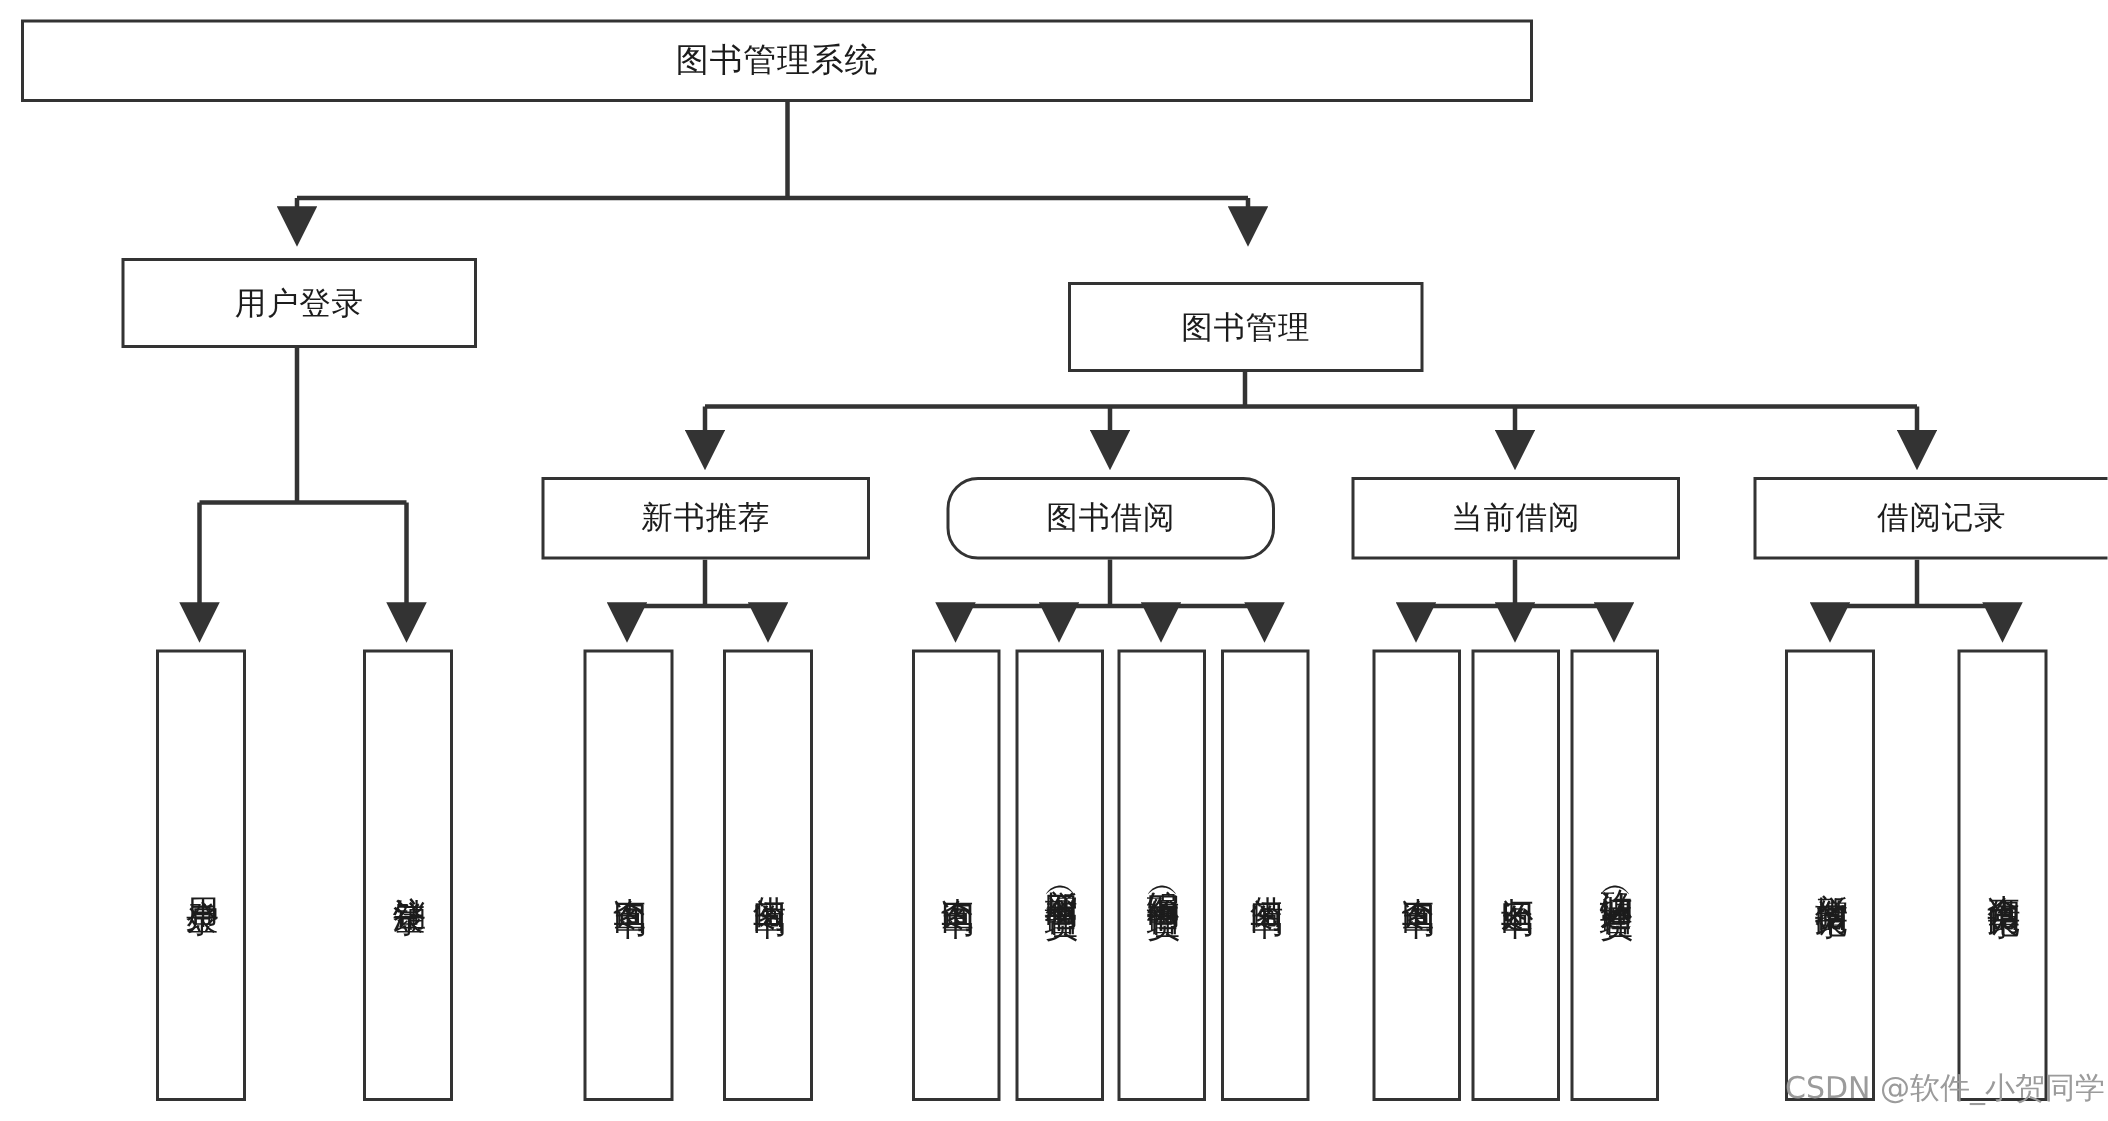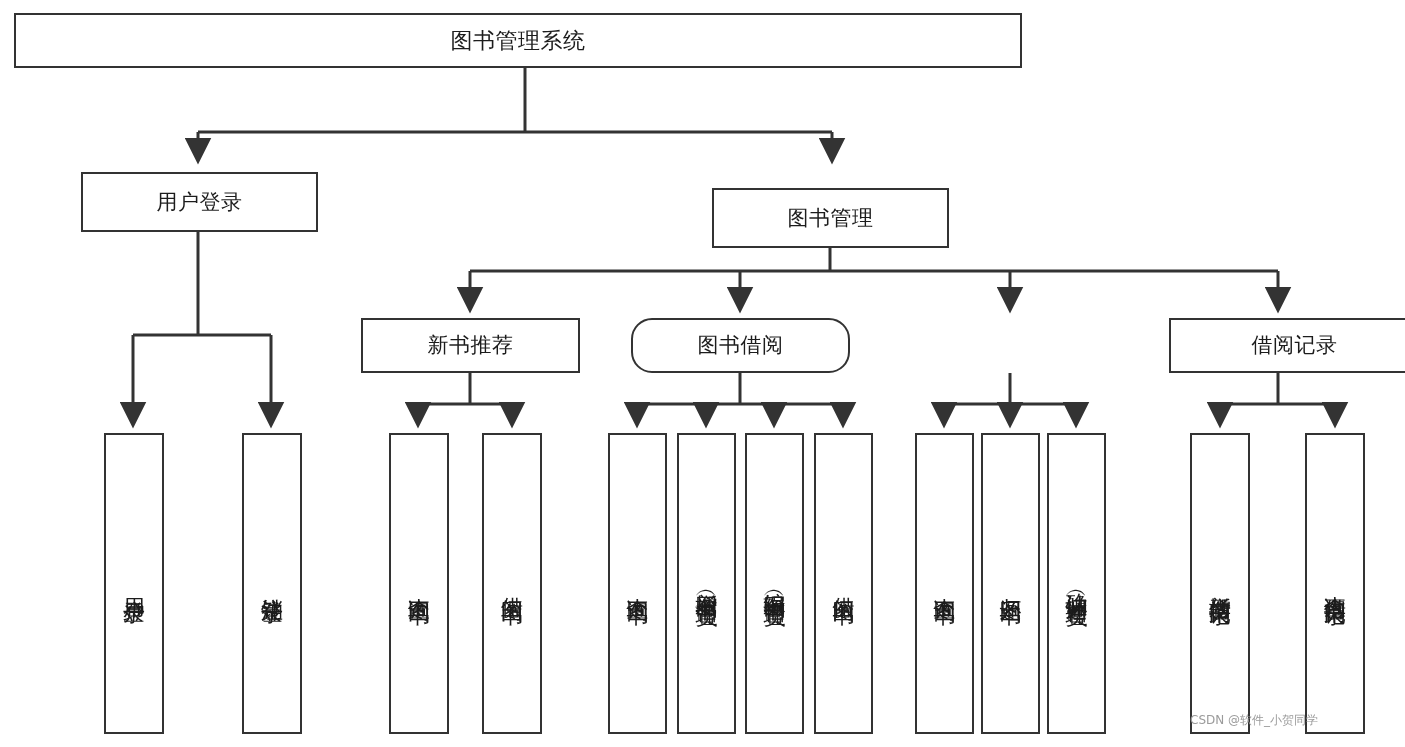--- a/index.html
+++ b/index.html
@@ -35,21 +35,21 @@
     font-size:22px;
     line-height:1.18;
     letter-spacing:2px;
     white-space:normal;
     max-height:280px;
   }
   .node.root .lbl{font-size:22px;}
   svg#wires{position:absolute;left:0;top:0;width:1405px;height:747px;pointer-events:none;}
   #watermark{
     position:absolute;left:1190px;top:712px;
-    font-size:12px;color:#9b9b9b;white-space:nowrap;
+    font-size:20px;color:#9b9b9b;white-space:nowrap;
     font-family:"DejaVu Sans","Liberation Sans",sans-serif;
   }
 </style>
 </head>
 <body>
 
 <div id="diagram">
 
   <svg id="wires" viewBox="0 0 1405 747">
     <defs>
@@ -111,20 +111,23 @@
   <div class="node" style="left:712px;top:188px;width:237px;height:60px;">
     <span class="lbl">图书管理</span>
   </div>
 
   <div class="node" style="left:361px;top:318px;width:219px;height:55px;">
     <span class="lbl">新书推荐</span>
   </div>
   <div class="node" style="left:631px;top:318px;width:219px;height:55px;border-radius:21px;">
     <span class="lbl">图书借阅</span>
   </div>
+  <div class="node" style="left:901px;top:318px;width:219px;height:55px;">
+    <span class="lbl">当前借阅</span>
+  </div>
   <div class="node" style="left:1169px;top:318px;width:251px;height:55px;">
     <span class="lbl">借阅记录</span>
   </div>
 
   <div class="node vert" style="left:104px;top:433px;width:60px;height:301px;">
     <span class="lbl">用户登录</span>
   </div>
   <div class="node vert" style="left:242px;top:433px;width:60px;height:301px;">
     <span class="lbl">注销登录</span>
   </div>

